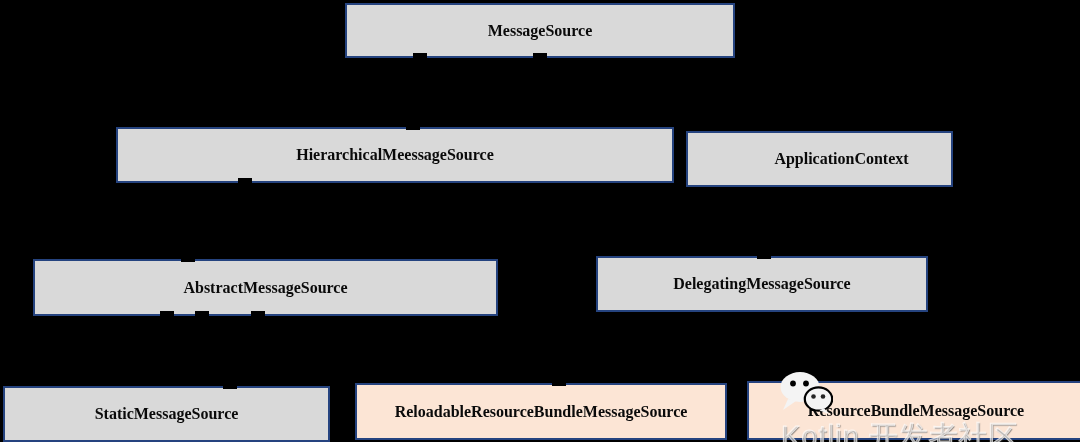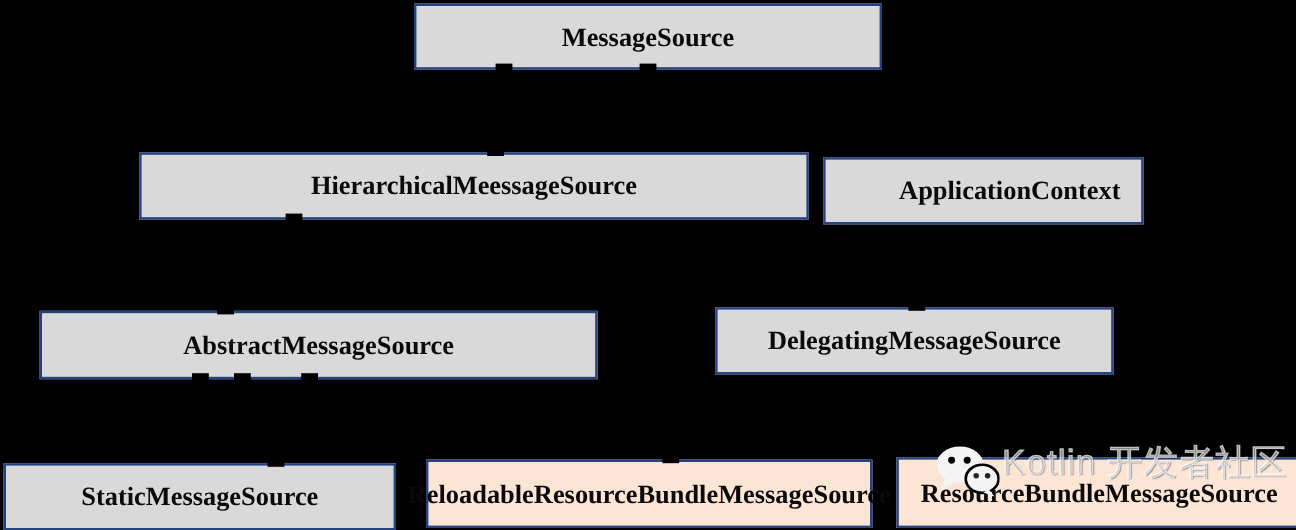--- a/index.html
+++ b/index.html
@@ -19,21 +19,21 @@
     box-sizing: border-box;
     border: 2px solid #25437f;
     display: flex;
     align-items: center;
     justify-content: center;
     z-index: 2;
   }
   .node-label {
     font-family: "Liberation Serif", "DejaVu Serif", serif;
     font-weight: bold;
-    font-size: 22px;
+    font-size: 16px;
     color: #0a0a0a;
     white-space: nowrap;
     letter-spacing: 0px;
   }
   .stub {
     position: absolute;
     width: 14px;
     height: 6px;
     background: #000000;
     z-index: 3;
@@ -41,20 +41,21 @@
   .watermark {
     position: absolute;
     left: 779px;
     top: 364px;
     width: 300px;
     height: 50px;
     z-index: 5;
     display: flex;
     align-items: flex-start;
     pointer-events: none;
+    flex-direction: column;
   }
   .wm-icon {
     width: 54px;
     height: 44px;
     margin-top: 6px;
     flex: 0 0 auto;
   }
   .wm-text {
     font-family: "Liberation Sans", "DejaVu Sans", sans-serif;
     font-size: 29px;

